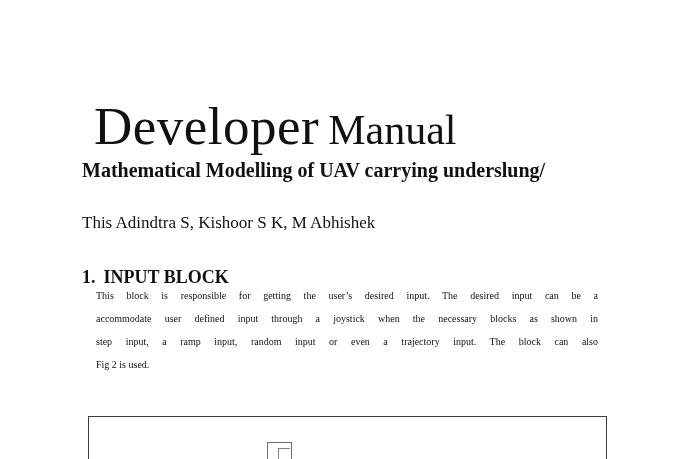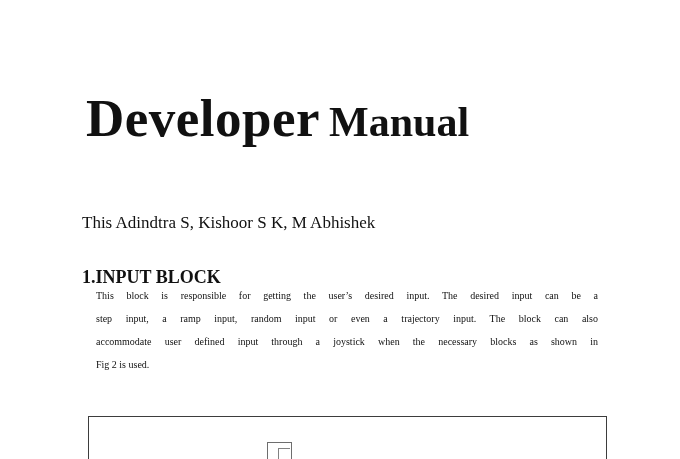--- a/index.html
+++ b/index.html
@@ -19,22 +19,22 @@
     position: absolute;
     left: 0; top: 0;
     width: 680px;
     height: 459px;
     background: #ffffff;
   }
   .title {
     position: absolute;
     left: 82px;
     top: 86px;
-    margin: 4px;
-    font-weight: bold;
+    margin: 12px;
+    font-weight: normal;
     white-space: nowrap;
     line-height: 56px;
   }
   .title-main {
     font-size: 53px;
     letter-spacing: 0.5px;
   }
   .title-sub {
     font-size: 42px;
     margin-left: 9px;
@@ -60,21 +60,21 @@
     position: absolute;
     left: 82px;
     top: 265px;
     margin: 0;
     font-size: 18px;
     font-weight: bold;
     line-height: 24px;
     white-space: nowrap;
   }
   .heading-text {
-    margin-left: 0;
+    margin-left: 8px;
   }
   .body-par {
     position: absolute;
     left: 96px;
     top: 284px;
     width: 502px;
     font-size: 10px;
     line-height: 23px;
   }
   .body-line {
@@ -114,30 +114,31 @@
   }
 </style>
 </head>
 <body>
 
 <div class="page">
 
   <h1 class="title"><span class="title-main">Developer</span><span class="title-sub">Manual</span></h1>
 
   <div class="subtitle">
+    <div class="subtitle-line">Mathematical Modelling of UAV carrying underslung/</div>
   </div>
 
   <div class="authors">This Adindtra S, Kishoor S K, M Abhishek</div>
 
   <h2 class="heading"><span class="heading-num">1.</span><span class="heading-text">INPUT BLOCK</span></h2>
 
   <div class="body-par">
     <div class="body-line">This block is responsible for getting the user’s desired input. The desired input can be a</div>
+    <div class="body-line">accommodate user defined input through a joystick when the necessary blocks as shown in</div>
     <div class="body-line">step input, a ramp input, random input or even a trajectory input. The block can also</div>
-    <div class="body-line">accommodate user defined input through a joystick when the necessary blocks as shown in</div>
     <div class="body-line">Fig 2 is used.</div>
   </div>
 
   <div class="figure">
     <div class="step-block">
       <div class="step-glyph"></div>
     </div>
   </div>
 
 </div>

